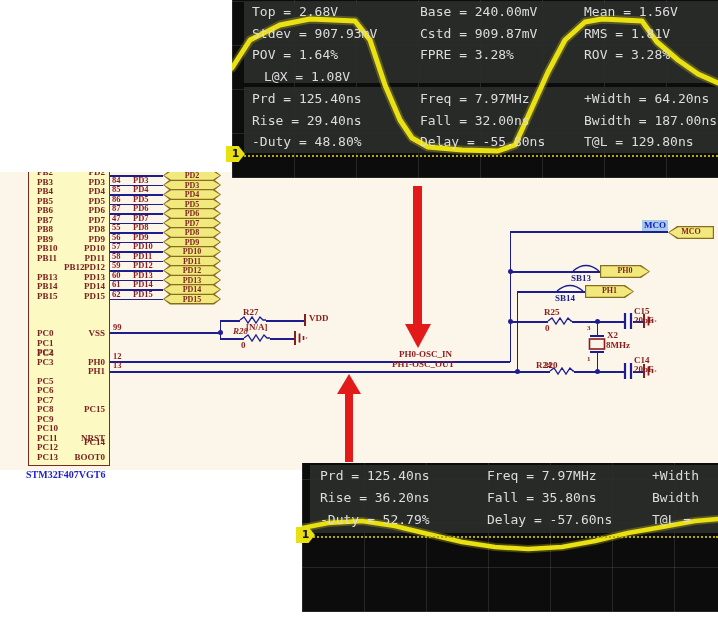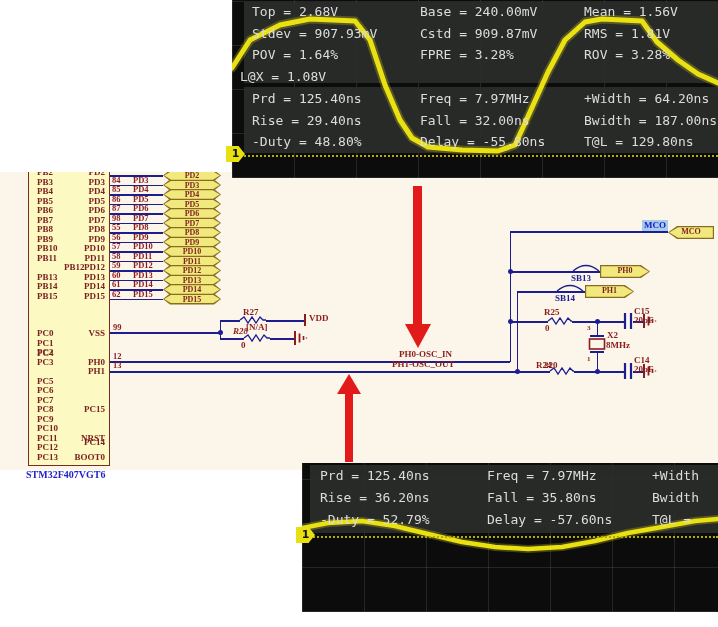--- a/index.html
+++ b/index.html
@@ -197,21 +197,21 @@
         <div class="wire wh" style="left: 110px; top: 213px; width: 53px;"></div>
         <div class="pnum" style="left: 112px; top: 204px;">87</div>
         <div class="pnet" style="left: 133px; top: 204px;">PD6</div>
         <div class="port cp-both" style="left: 163px; top: 208px; width: 58px; height: 11px;">
           <div class="pf"></div>
           <span>PD6</span>
         </div>
         <div class="pin-l" style="top: 214.5px;">PB7</div>
         <div class="pin-r" style="top: 214.5px;">PD7</div>
         <div class="wire wh" style="left: 110px; top: 222.5px; width: 53px;"></div>
-        <div class="pnum" style="left: 112px; top: 213.5px;">98</div>
+        <div class="pnum" style="left: 112px; top: 213.5px;">47</div>
         <div class="pnet" style="left: 133px; top: 213.5px;">PD7</div>
         <div class="port cp-both" style="left: 163px; top: 217.5px; width: 58px; height: 11px;">
           <div class="pf"></div>
           <span>PD7</span>
         </div>
         <div class="pin-l" style="top: 224px;">PB8</div>
         <div class="pin-r" style="top: 224px;">PD8</div>
         <div class="wire wh" style="left: 110px; top: 232px; width: 53px;"></div>
         <div class="pnum" style="left: 112px; top: 223px;">55</div>
         <div class="pnet" style="left: 133px; top: 223px;">PD8</div>
@@ -322,21 +322,21 @@
     <div id="cells-top">
         <div class="mcell" style="left: 20px; top: 4px;">Top = 2.68V</div>
         <div class="mcell" style="left: 188px; top: 4px;">Base = 240.00mV</div>
         <div class="mcell" style="left: 352px; top: 4px;">Mean = 1.56V</div>
         <div class="mcell" style="left: 20px; top: 25.5px;">Stdev = 907.93mV</div>
         <div class="mcell" style="left: 188px; top: 25.5px;">Cstd = 909.87mV</div>
         <div class="mcell" style="left: 352px; top: 25.5px;">RMS = 1.81V</div>
         <div class="mcell" style="left: 20px; top: 47px;">POV = 1.64%</div>
         <div class="mcell" style="left: 188px; top: 47px;">FPRE = 3.28%</div>
         <div class="mcell" style="left: 352px; top: 47px;">ROV = 3.28%</div>
-        <div class="mcell" style="left: 8px; top: 68.5px;">L@X = 1.08V</div>
+        <div class="mcell" style="left: 32px; top: 68.5px;">L@X = 1.08V</div>
         <div class="mcell" style="left: 20px; top: 91px;">Prd = 125.40ns</div>
         <div class="mcell" style="left: 188px; top: 91px;">Freq = 7.97MHz</div>
         <div class="mcell" style="left: 352px; top: 91px;">+Width = 64.20ns</div>
         <div class="mcell" style="left: 20px; top: 112.5px;">Rise = 29.40ns</div>
         <div class="mcell" style="left: 188px; top: 112.5px;">Fall = 32.00ns</div>
         <div class="mcell" style="left: 352px; top: 112.5px;">Bwidth = 187.00ns</div>
         <div class="mcell" style="left: 20px; top: 134px;">-Duty = 48.80%</div>
         <div class="mcell" style="left: 188px; top: 134px;">Delay = -55.80ns</div>
         <div class="mcell" style="left: 352px; top: 134px;">T@L = 129.80ns</div>
       </div>

